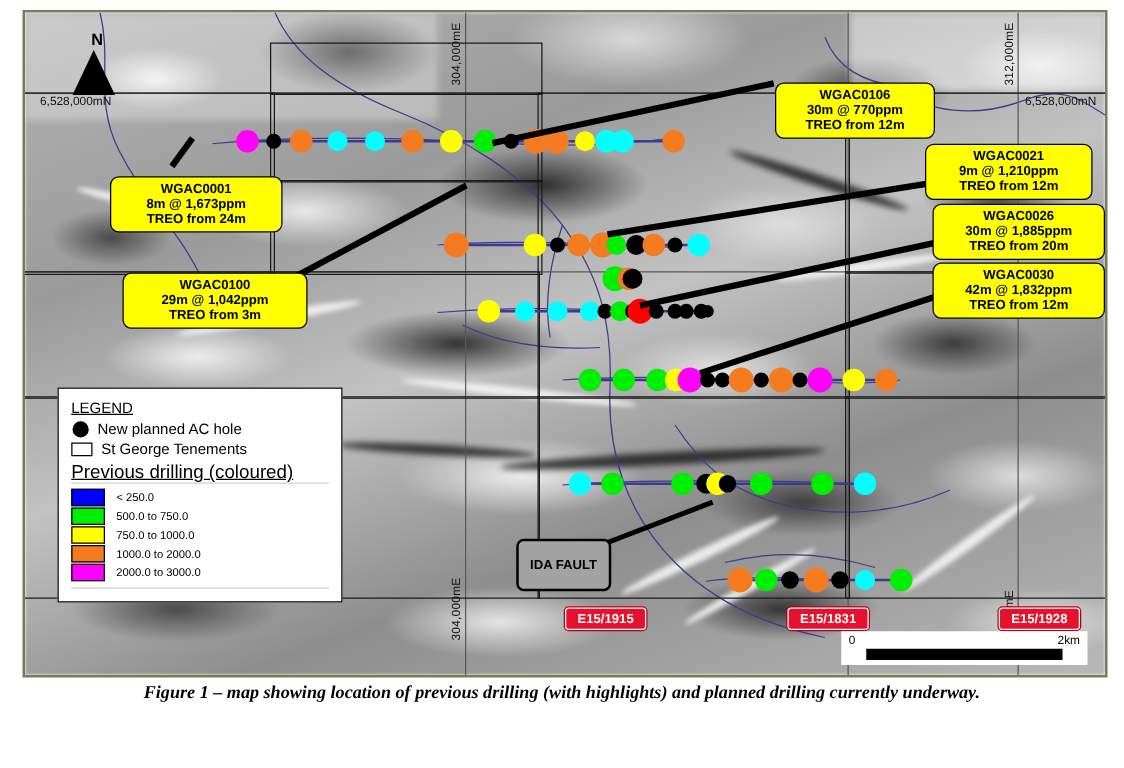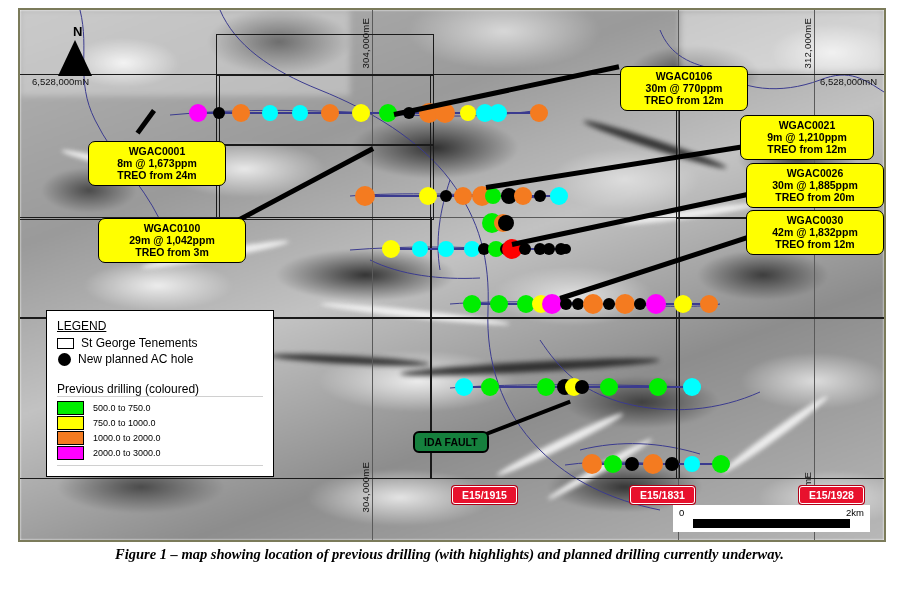--- a/index.html
+++ b/index.html
@@ -64,22 +64,22 @@
   .trace{position:absolute;height:1.5px;background:#3b3b8f;}
 
   
   .callout{position:absolute;background:#ffff00;border:1.5px solid #000;border-radius:7px;
            padding:3px 7px 4px;text-align:center;line-height:1.15;z-index:40;}
   .callout .cid{font-size:10.5px;font-weight:bold;color:#000;}
   .callout .c2,.callout .c3{font-size:10.5px;font-weight:bold;color:#000;}
   .leader{position:absolute;background:#000;transform-origin:0 50%;z-index:35;height:5px;}
 
   
-  .whitebox{position:absolute;background:#15803d;border:2px solid #000;border-radius:6px;
-            padding:3px 9px;font-size:10.5px;font-weight:bold;color:#000;z-index:40;}
+  .whitebox{position:absolute;background:#a3a3a3;border:2px solid #000;border-radius:6px;
+            padding:13px 9px;font-size:10.5px;font-weight:bold;color:#000;z-index:40;}
 
   
   .tenlab{position:absolute;background:#e8112d;border:1.5px solid #fff;border-radius:3px;
           color:#fff;font-size:10.5px;font-weight:bold;padding:2px 9px;z-index:30;
           box-shadow:0 0 0 1px #b00016;}
 
   
   #north{position:absolute;z-index:30;}
   #north .n-lab{position:absolute;left:21px;top:-2px;font-size:13px;font-weight:bold;color:#000;}
   #north .tri{position:absolute;top:14px;left:6px;width:0;height:0;
@@ -87,21 +87,21 @@
               border-bottom:36px solid #000;}
 
   
   #legend{position:absolute;left:26px;top:300px;width:206px;background:#fff;
           border:1px solid #000;padding:8px 10px 10px;z-index:45;}
   #legend .ltitle{font-size:12px;color:#000;text-decoration:underline;margin-bottom:3px;}
   .lrow{display:flex;align-items:center;gap:7px;margin:2px 0;}
   .lrow .ltxt{font-size:12px;color:#000;}
   .dot-black{width:13px;height:13px;border-radius:50%;background:#000;flex:0 0 13px;margin-left:1px;}
   .rect-ten{width:15px;height:9px;border:1.5px solid #000;background:#fff;flex:0 0 15px;}
-  .lsub{font-size:12px;color:#000;margin-top:16px;}
+  .lsub{font-size:15px;color:#000;margin-top:3px;text-decoration:underline;}
   .lsub2{font-size:11.5px;color:#000;margin-bottom:4px;}
   #swatches{border-top:1px solid #d0d0d0;border-bottom:1px solid #d0d0d0;padding:3px 0 4px;}
   .srow{display:flex;align-items:center;gap:9px;margin:1px 0;}
   .sw{width:25px;height:12px;border:1px solid #000;flex:0 0 25px;}
   .srow .stxt{font-size:9px;color:#000;}
 
   
   #scalebar{position:absolute;right:14px;bottom:8px;width:185px;background:#fff;
             padding:2px 6px 4px;z-index:45;}
   #scalebar .snums{display:flex;justify-content:space-between;font-size:9.5px;color:#000;padding:0 0 1px;}
@@ -308,29 +308,33 @@
 
       <div class="whitebox" style="left:393px;top:421px;">IDA FAULT</div>
 
       <div class="tenlab" style="left:432px;top:476px;">E15/1915</div>
       <div class="tenlab" style="left:610px;top:476px;">E15/1831</div>
       <div class="tenlab" style="left:779px;top:476px;">E15/1928</div>
 
       <div id="legend">
         <div class="ltitle">LEGEND</div>
         <div class="lrow">
+          <span class="dot-black"></span>
+          <span class="ltxt">New planned AC hole</span>
+        </div>
+        <div class="lrow">
           <span class="rect-ten"></span>
           <span class="ltxt">St George Tenements</span>
         </div>
-        <div class="lrow">
-          <span class="dot-black"></span>
-          <span class="ltxt">New planned AC hole</span>
-        </div>
         <div class="lsub">Previous drilling (coloured)</div>
         <div id="swatches">
+            <div class="srow">
+              <span class="sw" style="background: rgb(0, 0, 255);"></span>
+              <span class="stxt">&lt; 250.0</span>
+            </div>
             <div class="srow">
               <span class="sw" style="background: rgb(0, 238, 0);"></span>
               <span class="stxt">500.0 to 750.0</span>
             </div>
             <div class="srow">
               <span class="sw" style="background: rgb(255, 255, 0);"></span>
               <span class="stxt">750.0 to 1000.0</span>
             </div>
             <div class="srow">
               <span class="sw" style="background: rgb(244, 123, 32);"></span>

